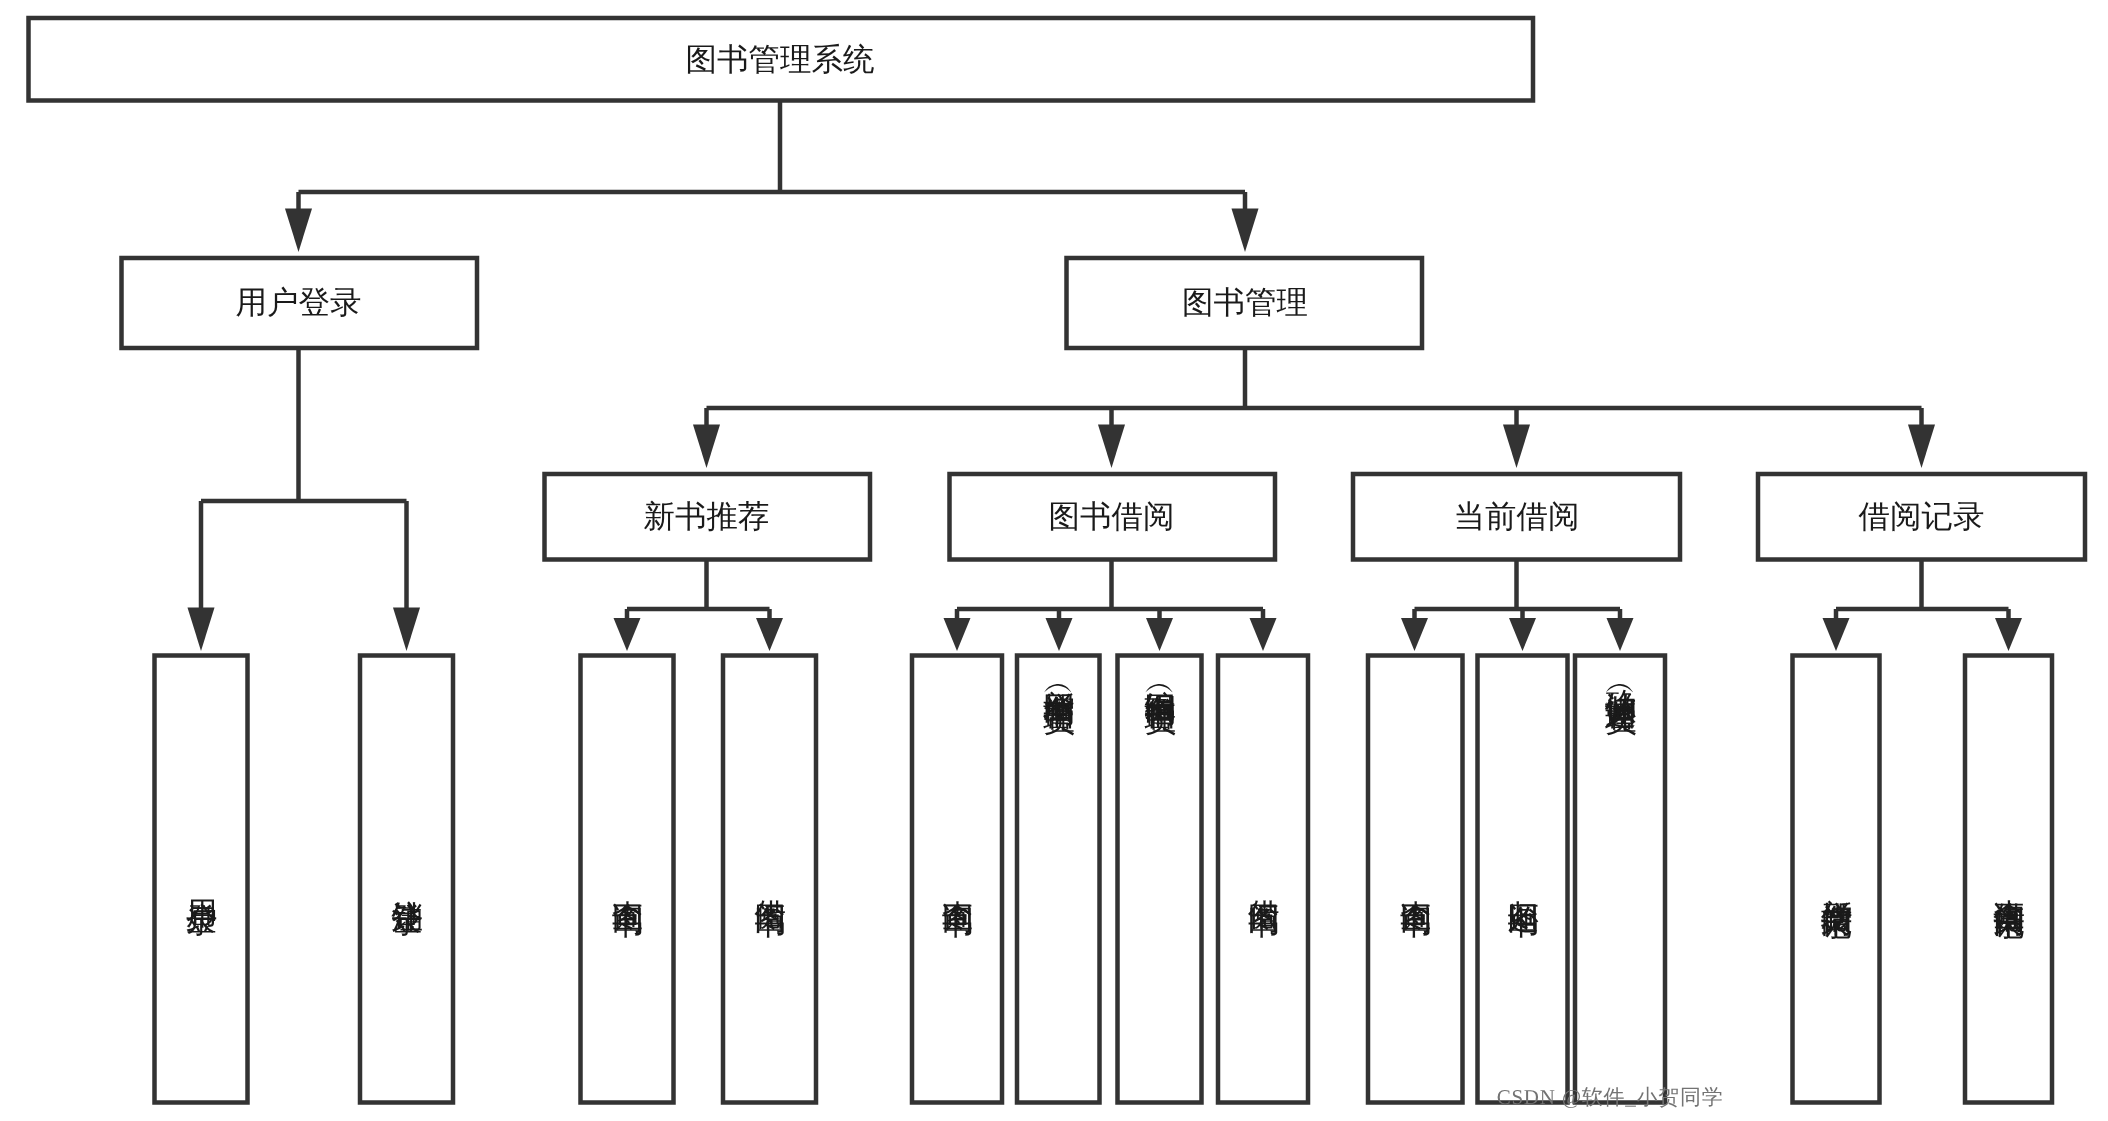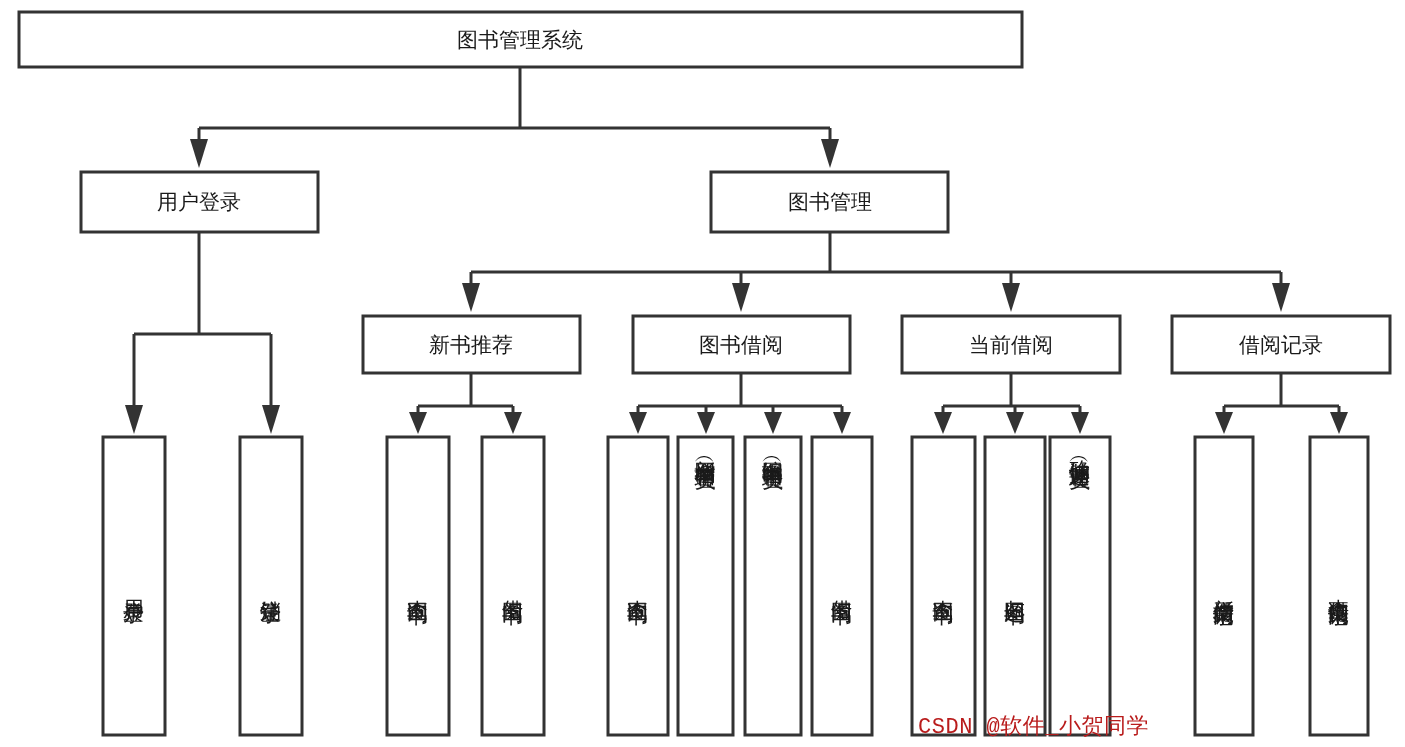--- a/index.html
+++ b/index.html
@@ -66,23 +66,23 @@
     line-height: 1.0;
     color: #1a1a1a;
     letter-spacing: 1.5px;
     white-space: nowrap;
     text-align: center;
   }
   .watermark {
     position: absolute;
     right: 8px;
     bottom: 6px;
-    font-family: Liberation Mono, monospace;
-    font-size: 22px;
-    color: #b91c1c;
+    font-family: Liberation Serif, serif;
+    font-size: 14px;
+    color: #737373;
     white-space: nowrap;
     letter-spacing: 0.5px;
   }
 </style>
 </head>
 <body>
 
 <div id="diagram-root">
 
   <svg class="diagram-canvas" viewBox="0 0 1405 747">

